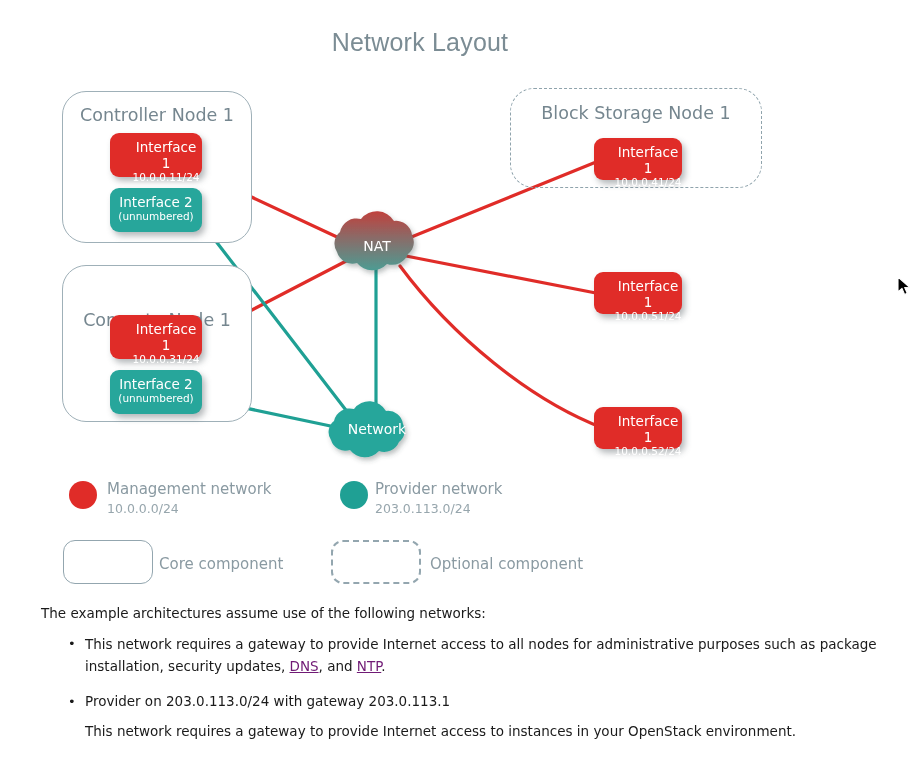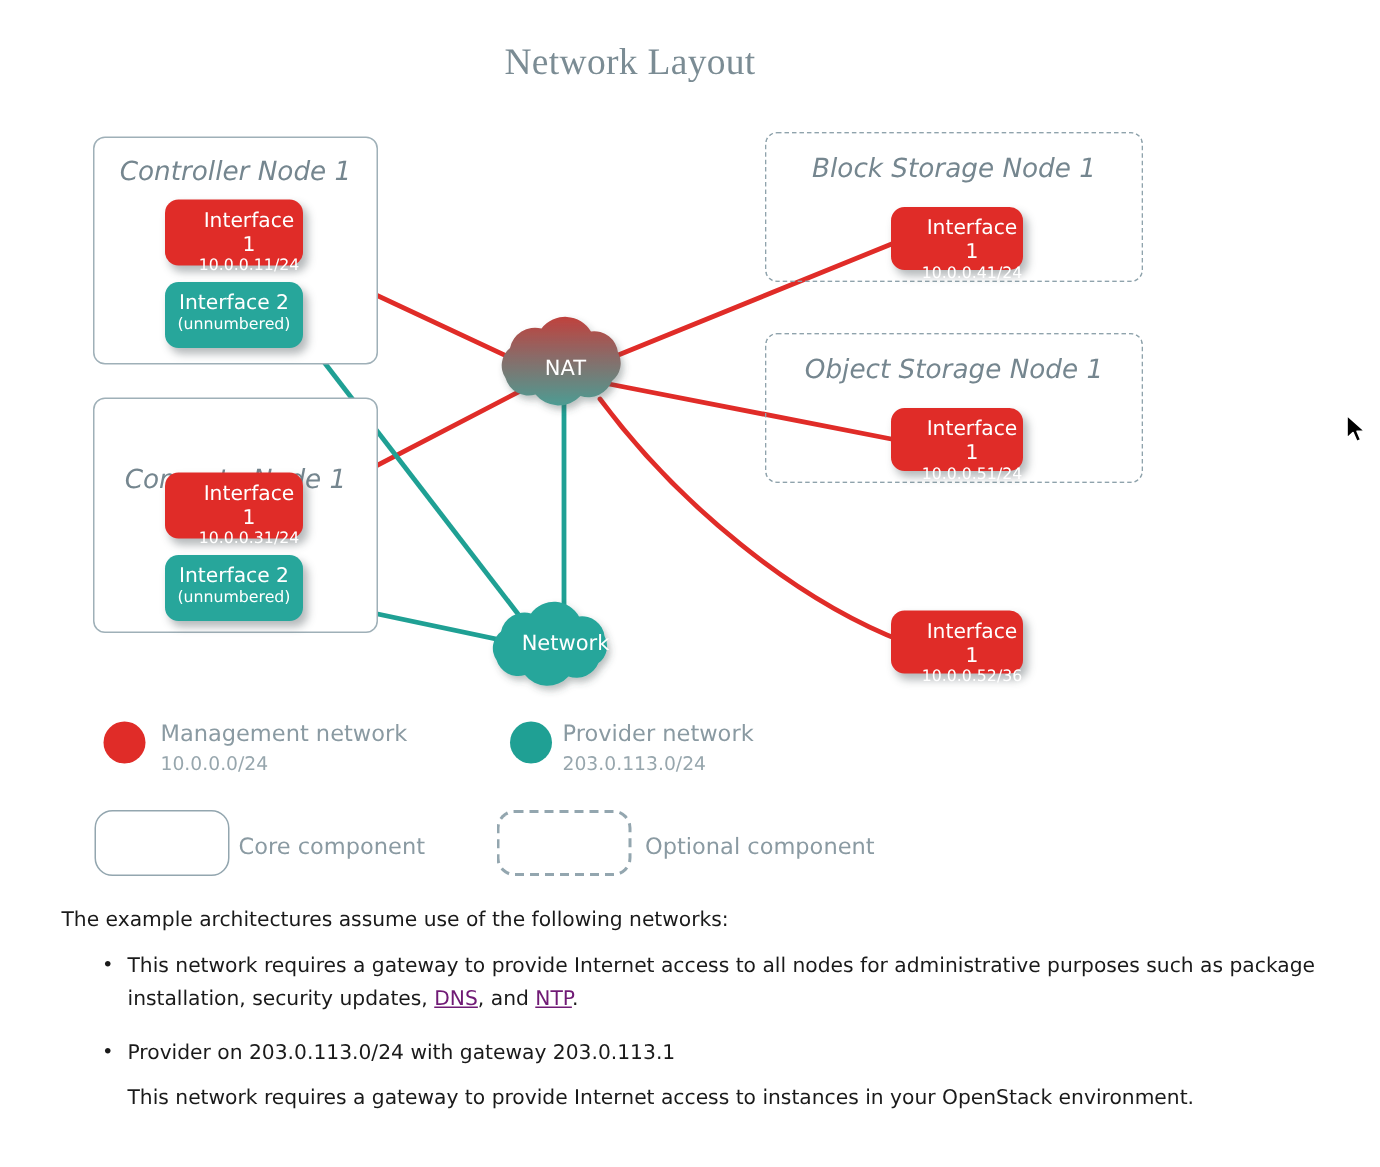--- a/index.html
+++ b/index.html
@@ -32,39 +32,38 @@
   }
 
   #diagram-title {
     position: absolute;
     left: 0;
     top: 28px;
     width: 840px;
     text-align: center;
     font-size: 25px;
     color: #7b8c94;
-    font-family: Liberation Serif, serif;
+    font-family: Liberation Sans, sans-serif;
     letter-spacing: 0.2px;
   }
 
   
   #links {
     position: absolute;
     left: 0; top: 0;
     width: 920px;
     height: 600px;
   }
 
   
   .node-box {
     position: absolute;
     box-sizing: border-box;
-    border-radius: 8px;
+    border-radius: 24px;
     background: #ffffff;
-    font-style: italic;
   }
   .node-box.core {
     border: 1.6px solid #9fb0b8;
   }
   .node-box.optional {
     border: 1.8px dashed #8fa3ac;
     background: transparent;
   }
   .node-title {
     position: absolute;
@@ -292,31 +291,28 @@
     </div>
 
     <div class="node-box optional" style="left:510px; top:88px; width:252px; height:100px;">
       <div class="node-title" style="top:14px;">Block Storage Node 1</div>
     </div>
     <div class="iface mgmt" style="left:594px; top:138px; width:88px; height:42px;">
       <span class="l1">Interface 1</span>
       <span class="l2">10.0.0.41/24</span>
     </div>
 
-    <div class="node-box optional" style="left:510px; top:222px; width:252px; height:100px;">
-      <div class="node-title" style="top:14px;">Object Storage Node 1</div>
-    </div>
     <div class="iface mgmt" style="left:594px; top:272px; width:88px; height:42px;">
       <span class="l1">Interface 1</span>
       <span class="l2">10.0.0.51/24</span>
     </div>
 
     <div class="iface mgmt" style="left:594px; top:407px; width:88px; height:42px;">
       <span class="l1">Interface 1</span>
-      <span class="l2">10.0.0.52/36</span>
+      <span class="l2">10.0.0.52/24</span>
     </div>
 
     <div class="legend-dot mgmt" style="left:69px; top:481px;"></div>
     <div class="legend-name" style="left:107px; top:480px;">Management network</div>
     <div class="legend-sub" style="left:107px; top:501px;">10.0.0.0/24</div>
 
     <div class="legend-dot prov" style="left:340px; top:481px;"></div>
     <div class="legend-name" style="left:375px; top:480px;">Provider network</div>
     <div class="legend-sub" style="left:375px; top:501px;">203.0.113.0/24</div>
 

